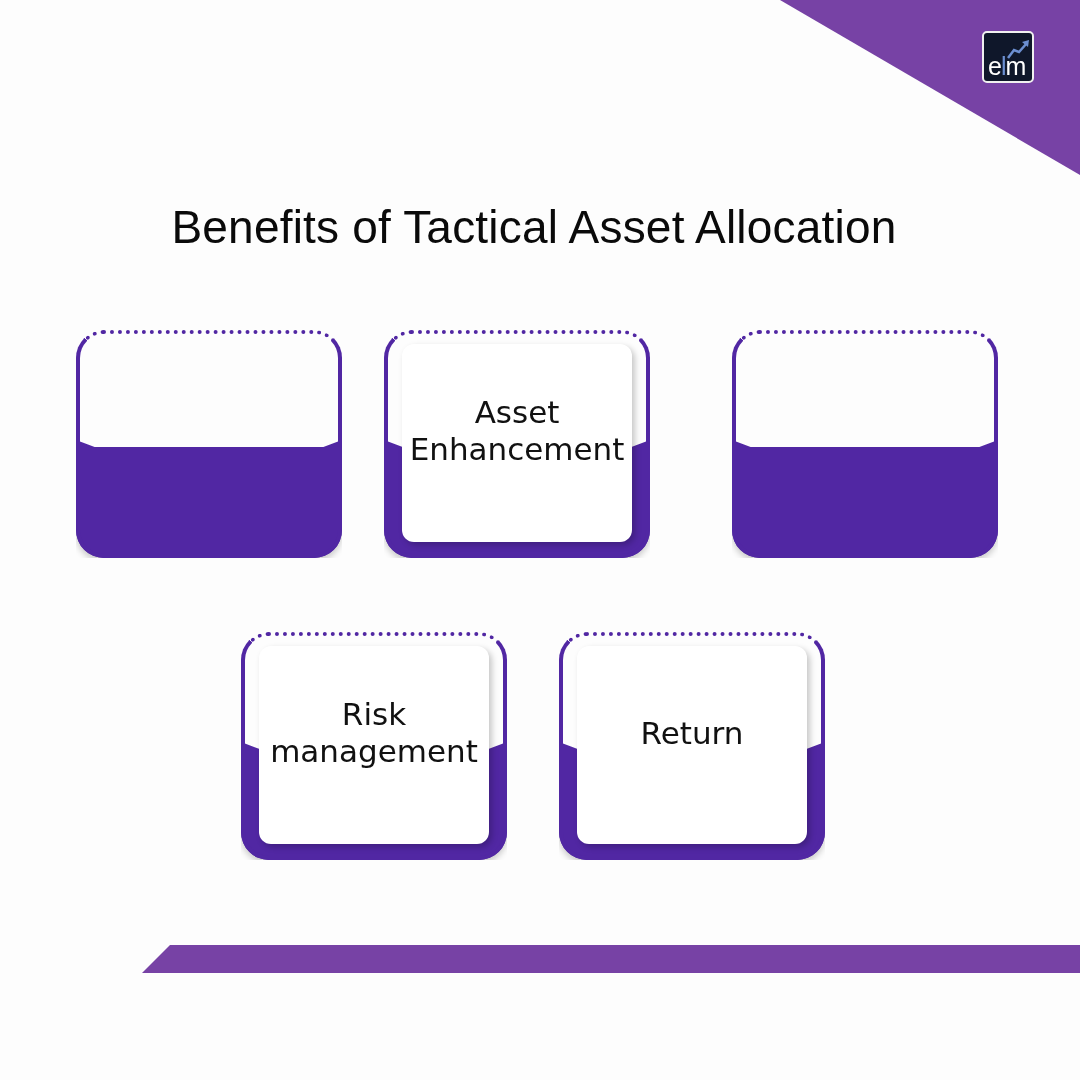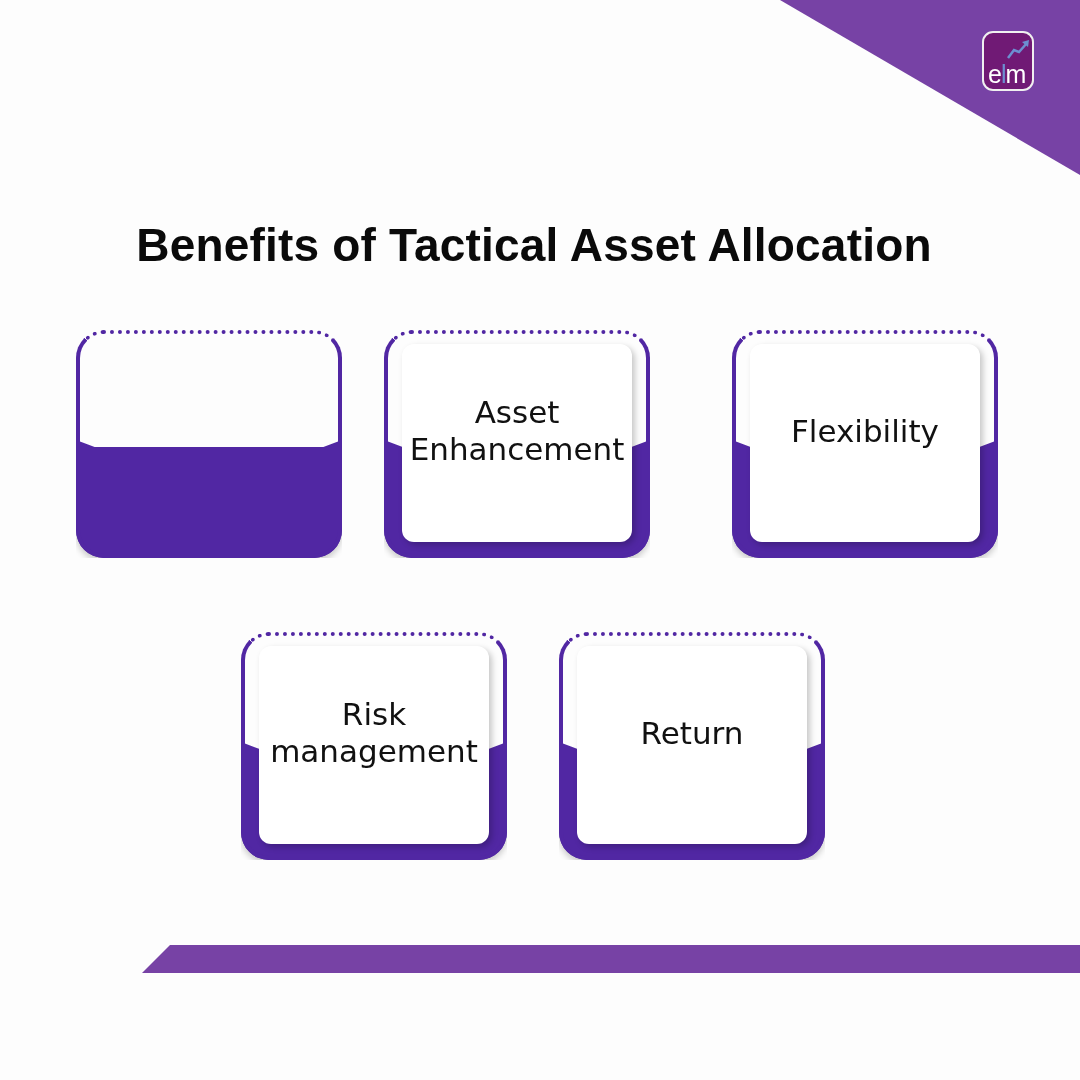--- a/index.html
+++ b/index.html
@@ -7,34 +7,34 @@
     width: 1080px; height: 1080px; position: relative; overflow: hidden;
     background: #fdfdfd;
     font-family: "Liberation Sans", "DejaVu Sans", sans-serif;
   }
   .corner-triangle {
     position: absolute; top: 0; right: 0; width: 300px; height: 175px;
     background: #7742a5;
     clip-path: polygon(0 0, 100% 0, 100% 100%);
   }
   .logo {
-    position: absolute; left: 982px; top: 31px; width: 52px; height: 60px;
-    background: #701a75; border: 2px solid #f0f0f0; border-radius: 11px;
+    position: absolute; left: 982px; top: 31px; width: 52px; height: 52px;
+    background: #0f172a; border: 2px solid #f0f0f0; border-radius: 5px;
     box-sizing: border-box;
   }
   .logo-text {
     position: absolute; left: 4px; bottom: 2px; color: #ffffff;
     font-size: 25px; font-family: "Liberation Sans", sans-serif;
     letter-spacing: -1px; line-height: 1;
   }
   .logo-text .bar { color: #6c8fd1; }
   .logo svg { position: absolute; left: 22px; top: 5px; }
   .title {
     position: absolute; left: 0; right: 12px; top: 200px; text-align: center;
-    font-size: 46px; font-weight: 700; color: #0a0a0a; letter-spacing: 0.2px; margin-top: 18px;
+    font-size: 46px; font-weight: 400; color: #0a0a0a; letter-spacing: 0.2px;
   }
   .card {
     position: absolute; width: 266px; height: 228px;
   }
   .card .frame {
     position: absolute; inset: 0;
     border: 4px solid #5127a3; border-radius: 28px; box-sizing: border-box;
     border-top-style: dotted;
   }
   .card .band {
@@ -85,23 +85,20 @@
   <div class="band"></div>
   <div class="frame"></div>
   <div class="inner">
     <div class="label"><span>Asset</span><br><span>Enhancement</span></div>
   </div>
 </div>
 
 <div class="card" style="left:732px; top:330px;">
   <div class="band"></div>
   <div class="frame"></div>
-  <div class="inner">
-    <div class="label"><span>Flexibility</span></div>
-  </div>
 </div>
 
 <div class="card" style="left:241px; top:632px;">
   <div class="band"></div>
   <div class="frame"></div>
   <div class="inner">
     <div class="label"><span>Risk</span><br><span>management</span></div>
   </div>
 </div>
 

